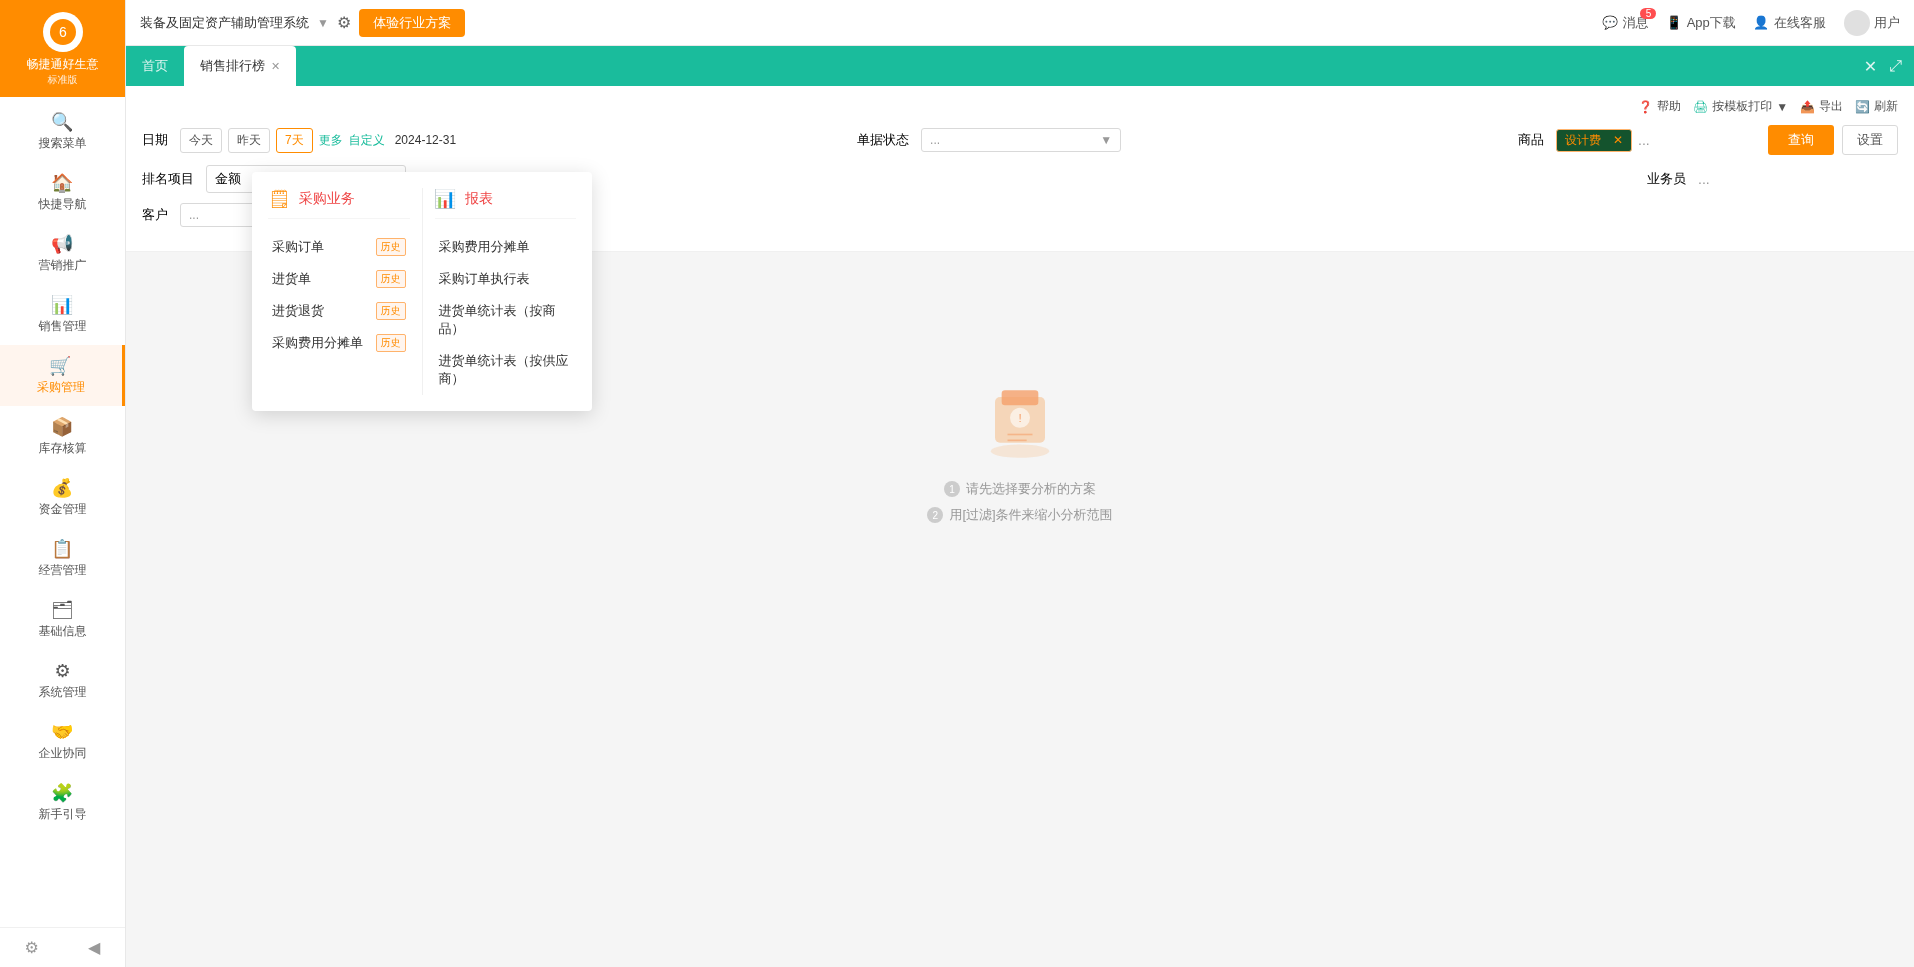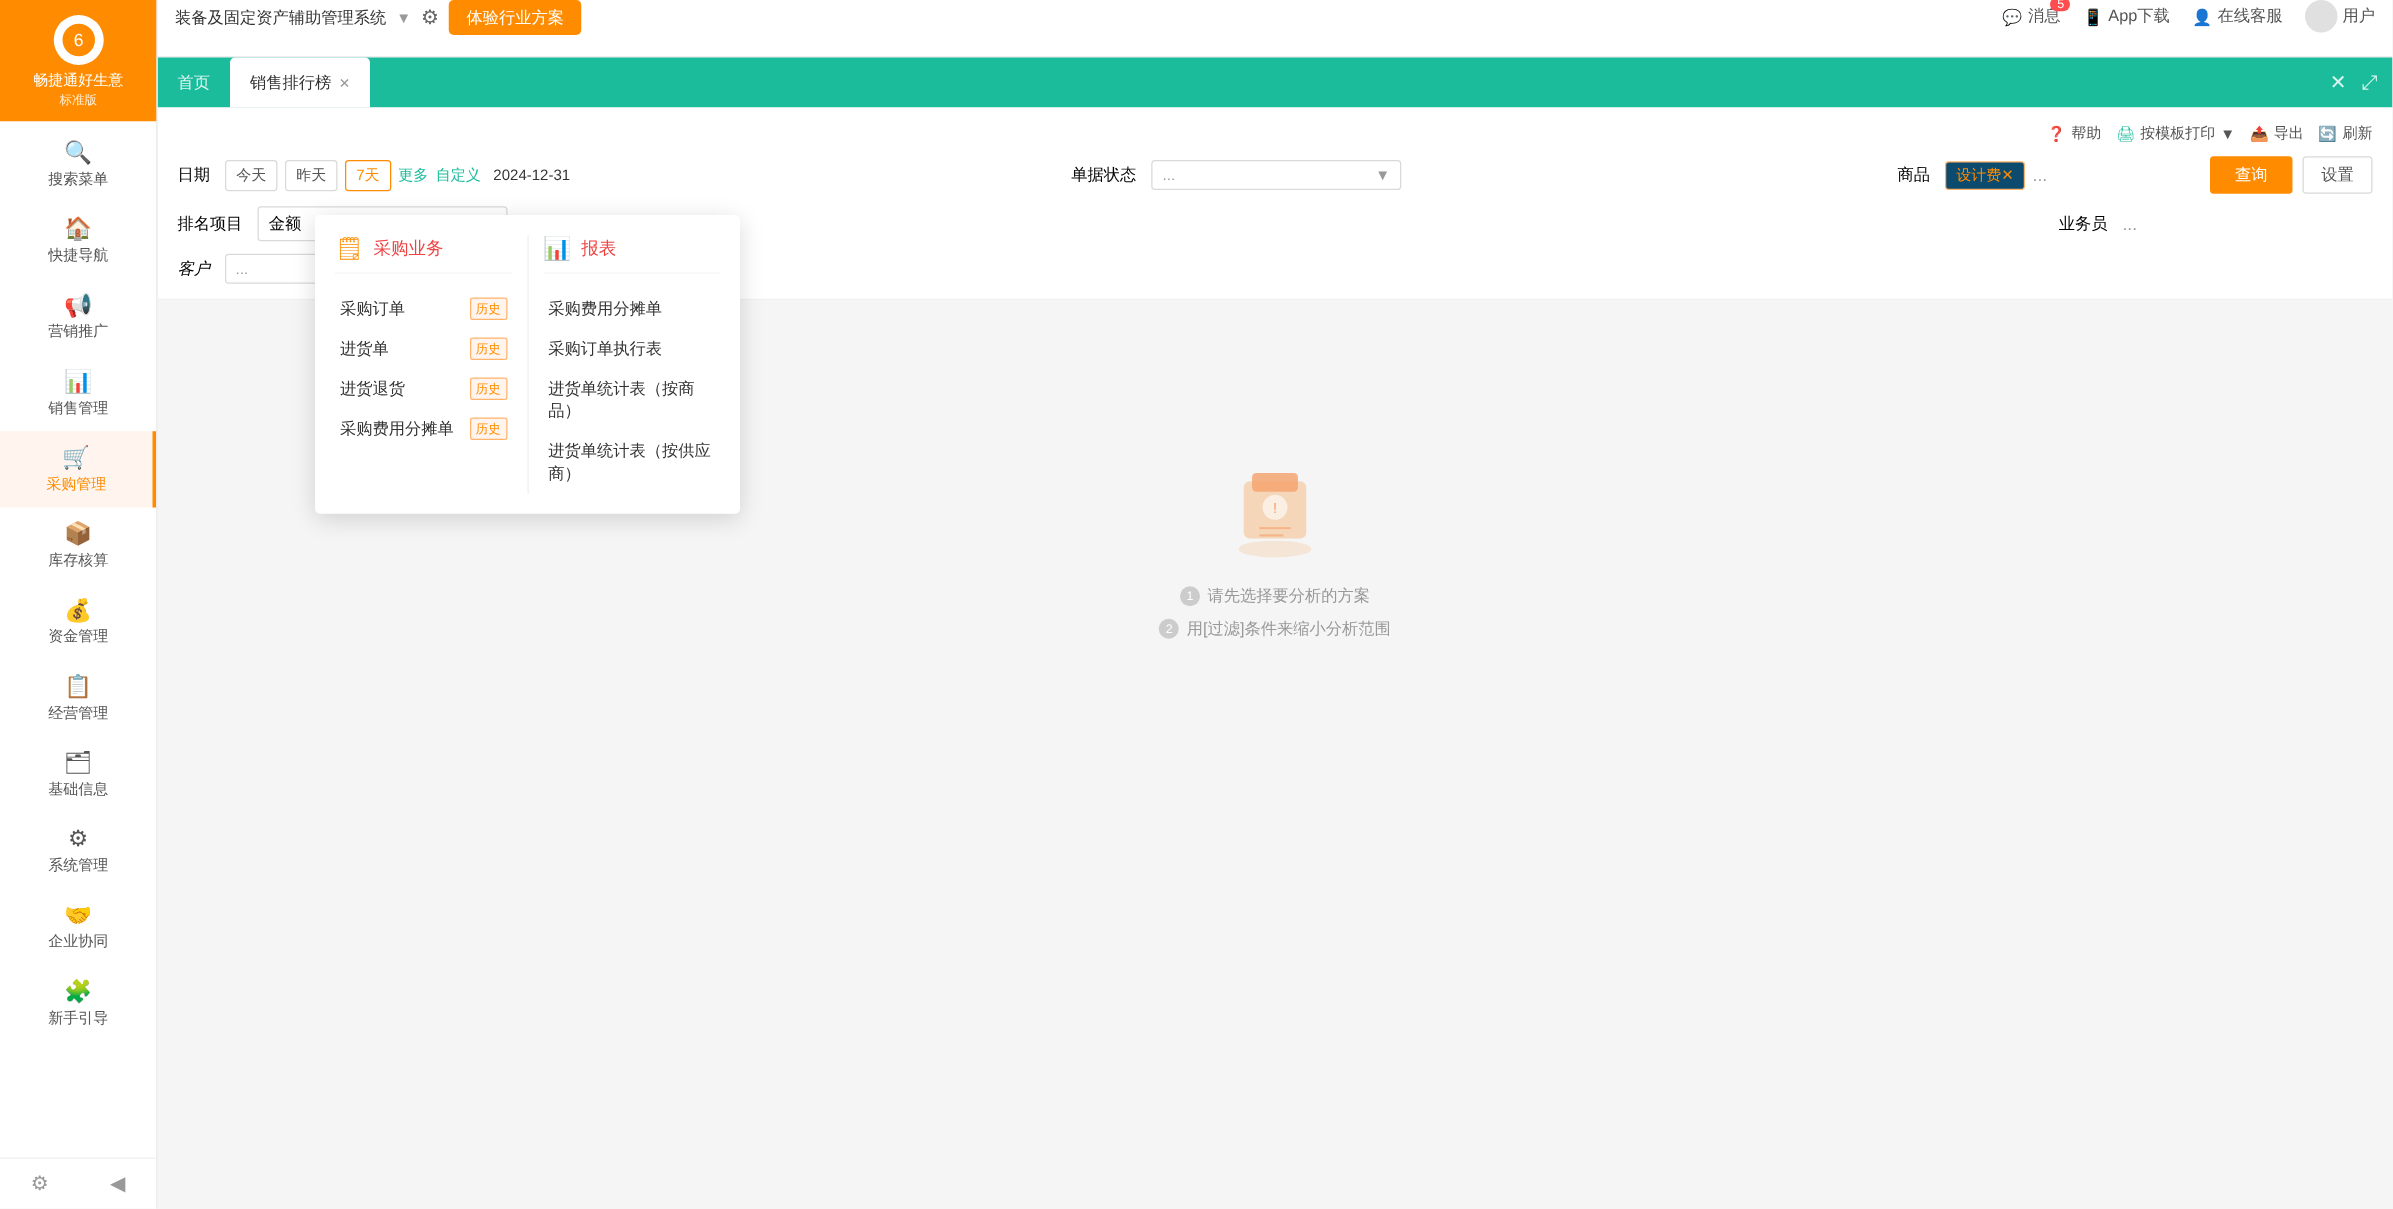--- a/index.html
+++ b/index.html
@@ -75,21 +75,21 @@
       display: flex;
       flex-direction: column;
       height: 100%;
     }
 
     
     .topbar {
       height: 46px;
       background: #fff;
       display: flex;
-      align-items: flex-start;
+      align-items: center;
       padding: 0 14px;
       border-bottom: 1px solid #e8e8e8;
       justify-content: space-between;
     }
     .topbar-left {
       display: flex;
       align-items: center;
       gap: 8px;
     }
     .system-name {
@@ -194,36 +194,36 @@
       background: #fff;
       padding: 12px 16px;
       border-bottom: 1px solid #f0f0f0;
     }
     .filter-row {
       display: flex;
       align-items: center;
       gap: 12px;
       margin-bottom: 10px;
     }
-    .filter-row:last-child { margin-bottom: 0; font-style: italic; }
+    .filter-row:last-child { margin-bottom: 12px; }
     .filter-label {
       color: #000000;
       font-size: 13px;
       white-space: nowrap;
     }
     .filter-tag {
       display: inline-flex;
       align-items: center;
-      background: #0c4a6e;
+      background: #14532d;
       border: 1px solid #ffb36b;
       border-radius: 3px;
       padding: 2px 8px;
       color: #ff8c00;
       font-size: 12px;
-      gap: 0;
+      gap: 12px;
     }
     .filter-tag .close-tag { cursor: pointer; color: #ff8c00; }
     .filter-select {
       display: flex;
       align-items: center;
       border: 1px solid #d9d9d9;
       border-radius: 3px;
       padding: 4px 8px;
       min-width: 140px;
       justify-content: space-between;

